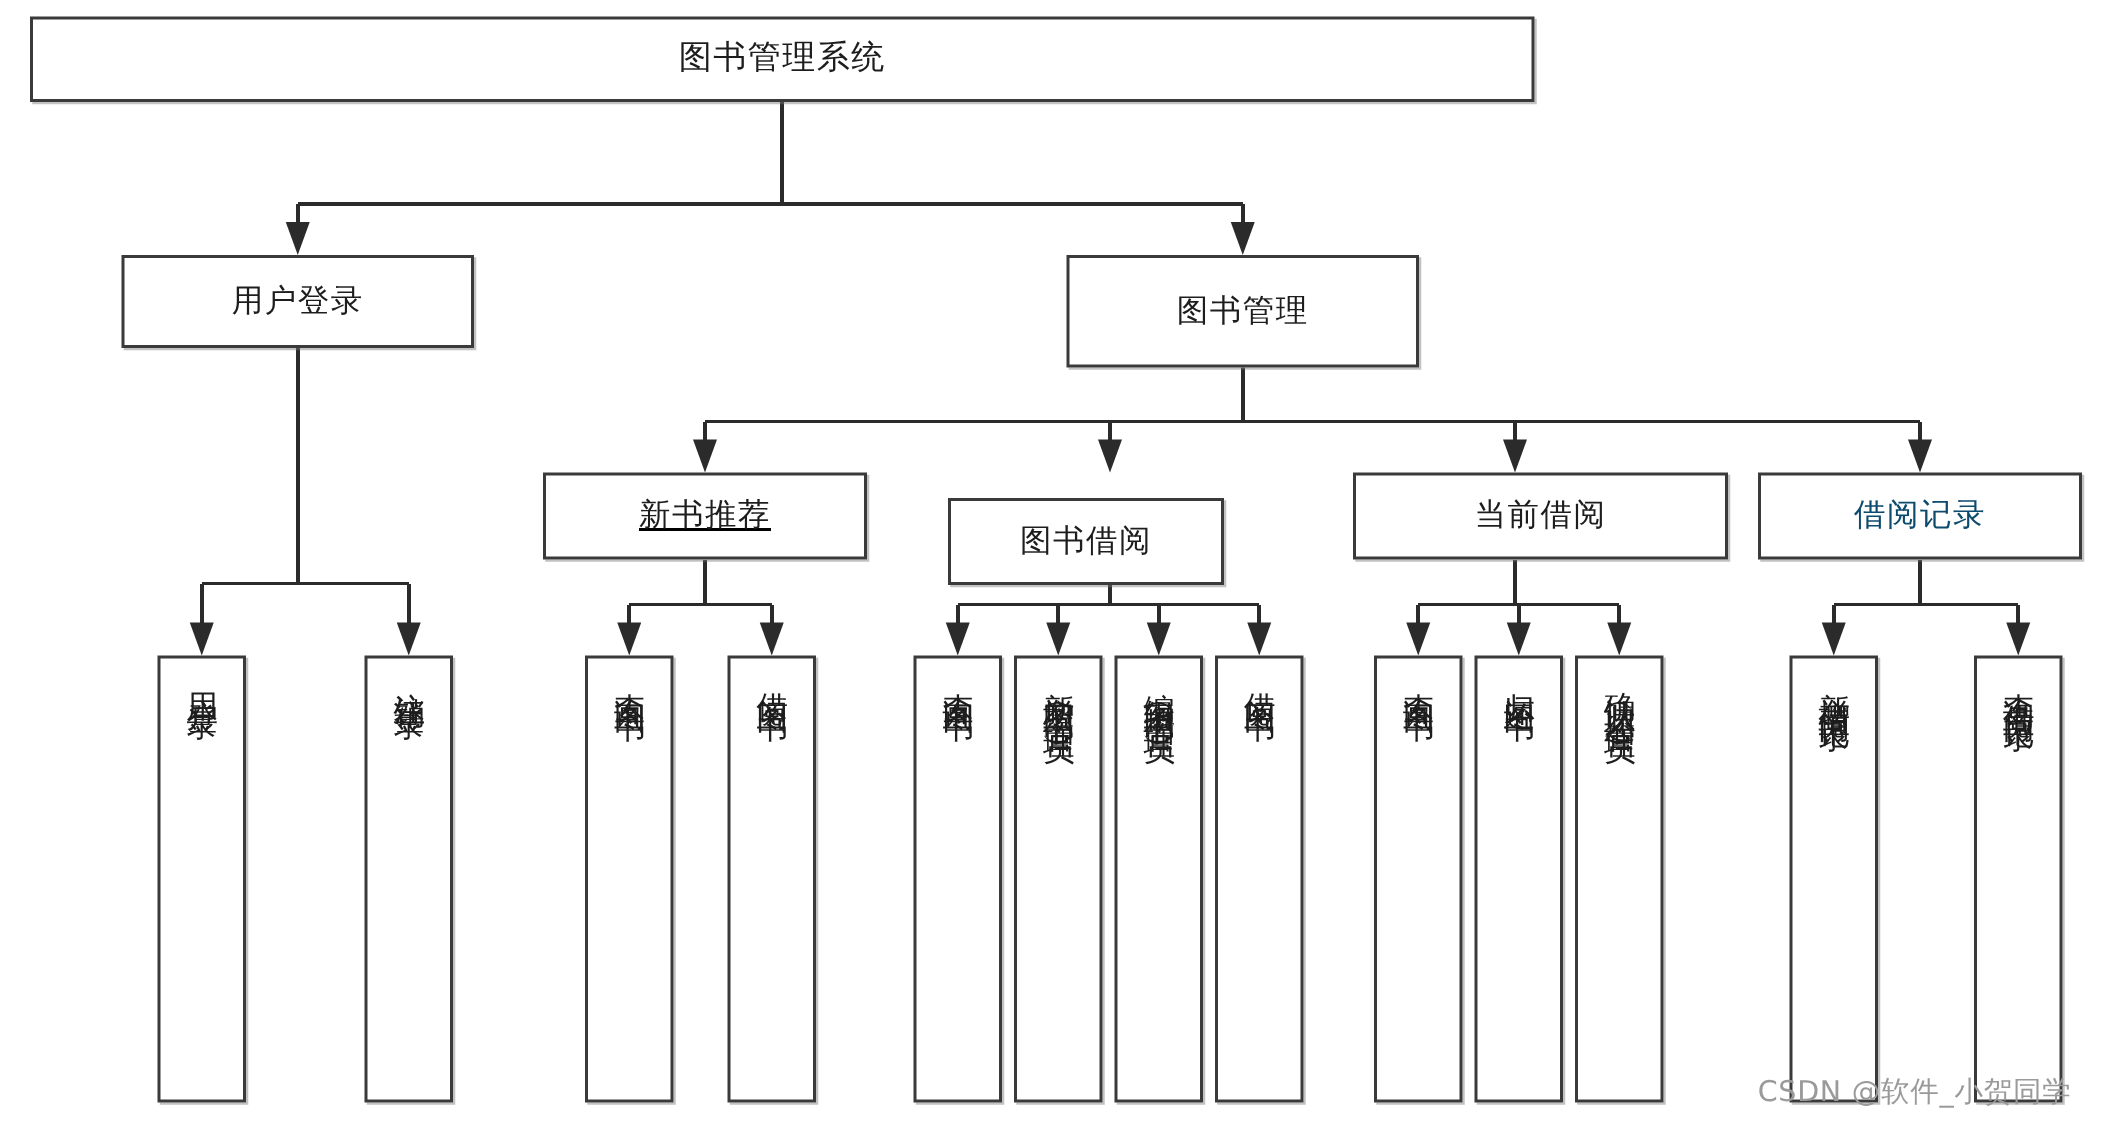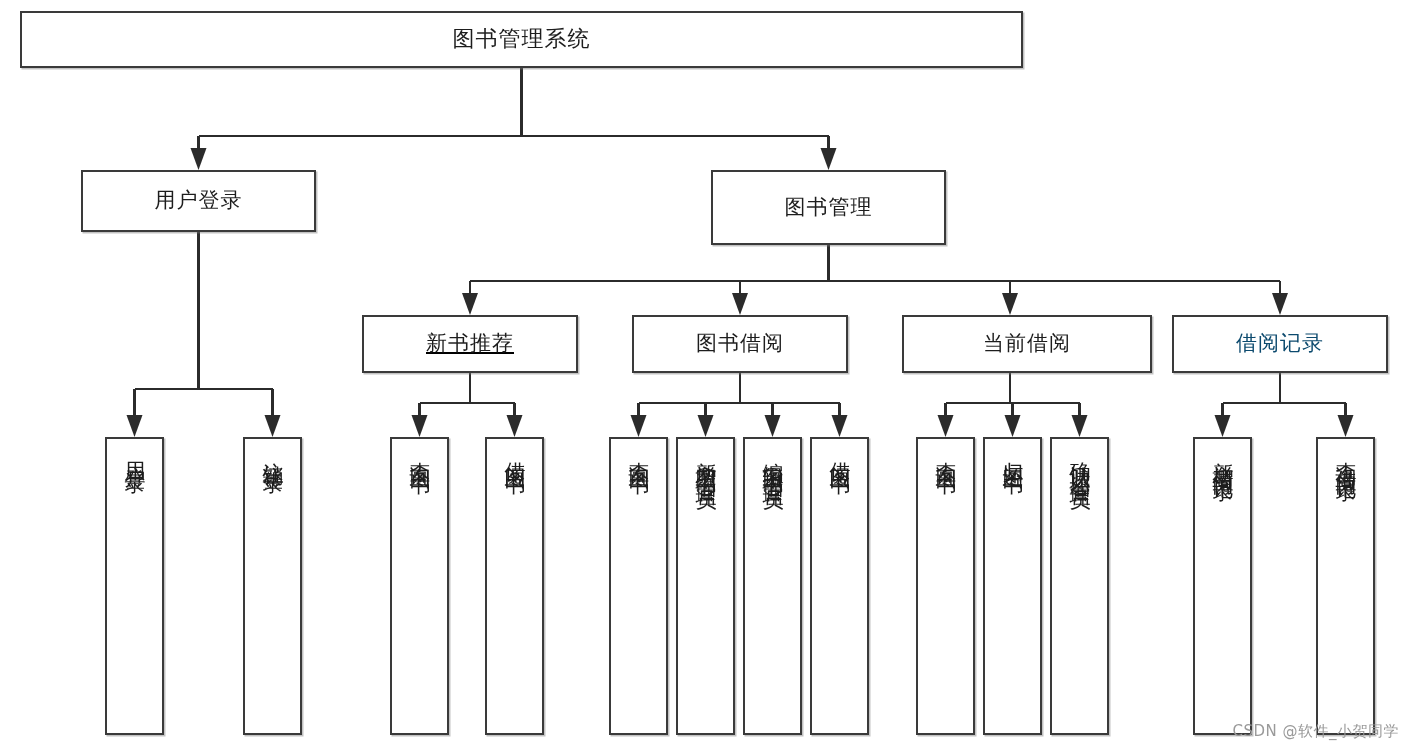--- a/index.html
+++ b/index.html
@@ -37,22 +37,22 @@
     writing-mode:vertical-rl;
     text-orientation:upright;
     font-size:21px;
     line-height:1.18;
     letter-spacing:4px;
     transform:none;
   }
 
   #watermark{
     position:absolute;
-    right:6px;bottom:6px;
-    font-size:15px;
+    right:24px;bottom:6px;
+    font-size:19px;
     color:#9a9a9a;
     letter-spacing:.5px;
     user-select:none;
     white-space:pre;
   }
 </style>
 </head>
 <body>
 
 <div id="diagram-root">
@@ -116,21 +116,21 @@
       </div>
       <div class="node horiz" style="left: 81px; top: 170px; width: 235px; height: 62px; border-color: rgb(58, 58, 58); background: rgb(255, 255, 255);">
         <span class="label" style="color: rgb(29, 29, 29);">用户登录</span>
       </div>
       <div class="node horiz" style="left: 711px; top: 170px; width: 235px; height: 75px; border-color: rgb(58, 58, 58); background: rgb(255, 255, 255);">
         <span class="label" style="color: rgb(29, 29, 29);">图书管理</span>
       </div>
       <div class="node horiz" style="left: 362px; top: 315px; width: 216px; height: 58px; border-color: rgb(58, 58, 58); background: rgb(255, 255, 255); text-decoration: underline;">
         <span class="label" style="color: rgb(29, 29, 29);">新书推荐</span>
       </div>
-      <div class="node horiz" style="left: 632px; top: 315px; width: 216px; height: 58px; border-color: rgb(58, 58, 58); background: rgb(255, 255, 255); align-items: center;">
+      <div class="node horiz" style="left: 632px; top: 332px; width: 184px; height: 58px; border-color: rgb(58, 58, 58); background: rgb(255, 255, 255); align-items: center;">
         <span class="label" style="color: rgb(29, 29, 29);">图书借阅</span>
       </div>
       <div class="node horiz" style="left: 902px; top: 315px; width: 250px; height: 58px; border-color: rgb(58, 58, 58); background: rgb(255, 255, 255);">
         <span class="label" style="color: rgb(29, 29, 29);">当前借阅</span>
       </div>
       <div class="node horiz" style="left: 1172px; top: 315px; width: 216px; height: 58px; border-color: rgb(58, 58, 58); background: rgb(255, 255, 255);">
         <span class="label" style="color: #0c4a6e;">借阅记录</span>
       </div>
       <div class="node vert" style="left: 105px; top: 437px; width: 59px; height: 298px; border-color: rgb(58, 58, 58); background: rgb(255, 255, 255);">
         <span class="label" style="color: rgb(29, 29, 29);">用户登录</span>

